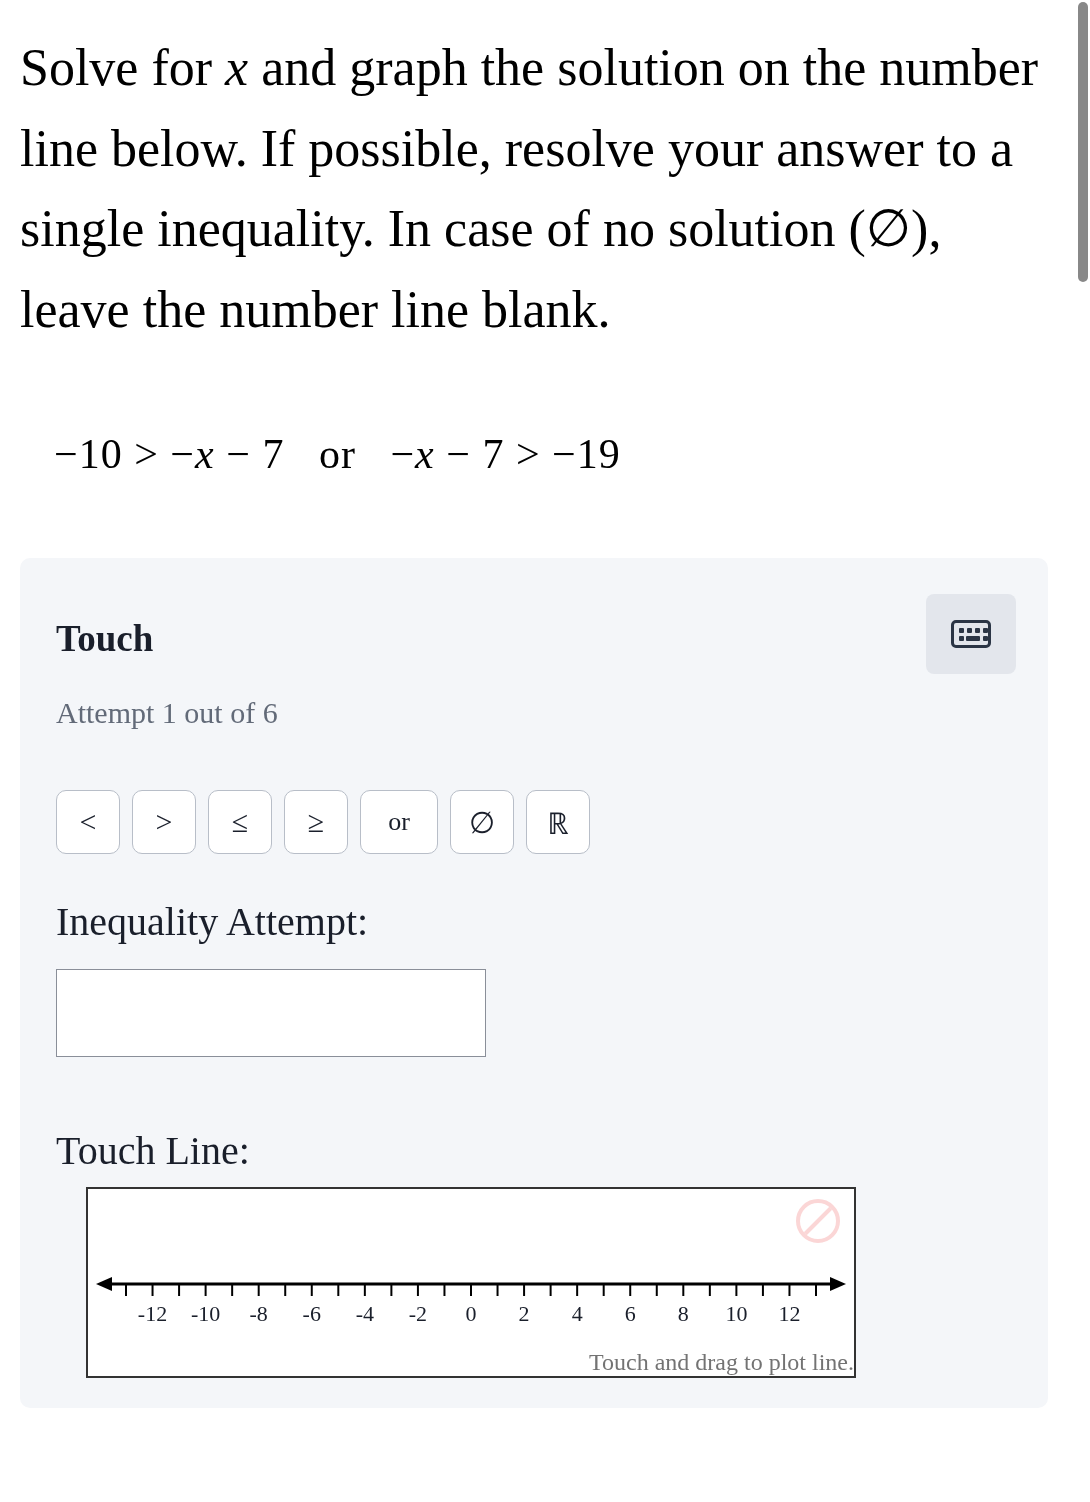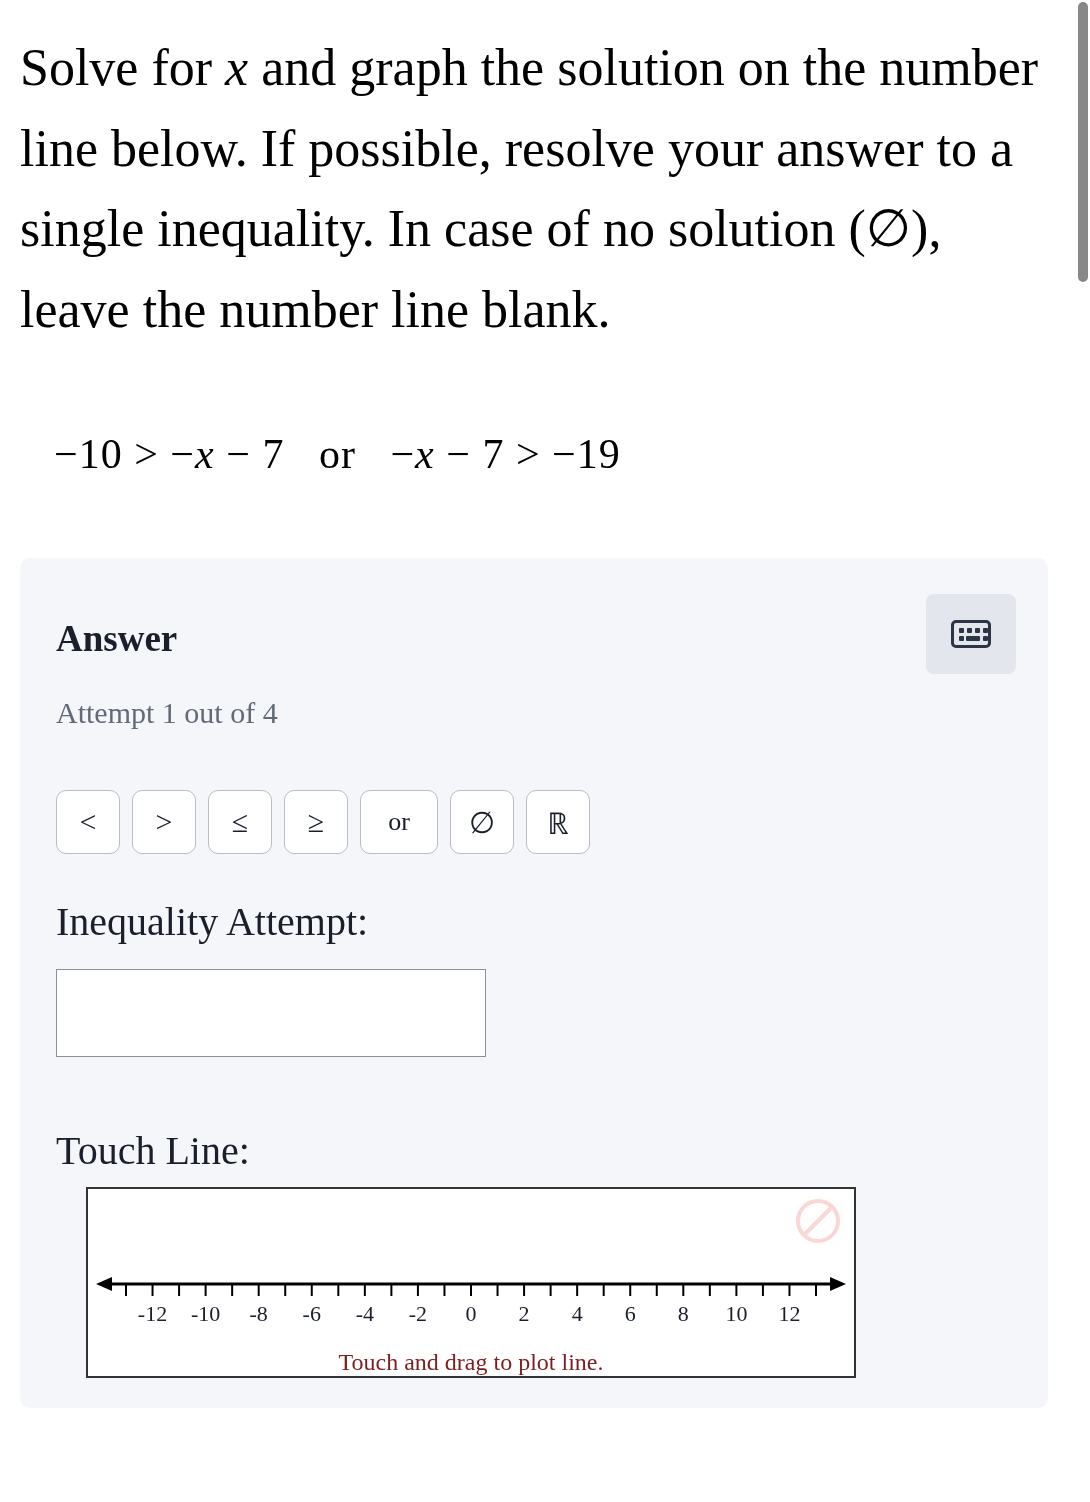--- a/index.html
+++ b/index.html
@@ -157,23 +157,23 @@
     position: absolute;
     width: 36px;
     height: 4px;
     background: #fbd6d6;
     top: 16px;
     left: 0;
     transform: rotate(-45deg);
   }
   .numline-svg { display: block; margin: 0 8px; }
   .nl-hint {
-    text-align: center;
+    text-align: right;
     font-size: 24px;
-    color: #7f1d1d;
+    color: #737373;
     font-family: Georgia, serif;
     padding: 10px 0 0 0;
   }
 </style>
 </head>
 <body>
 
 <div class="scrollbar"></div>
 
 <div class="content">
@@ -184,27 +184,27 @@
 
   <div class="math-expr">
     <span>−10 &gt; −</span><span class="mathit">x</span><span> − 7</span>
     &nbsp;&nbsp;<span style="font-style:normal">or</span>&nbsp;&nbsp;
     <span>−</span><span class="mathit">x</span><span> − 7 &gt; −19</span>
   </div>
 
   <div class="answer-panel">
 
     <div class="answer-header">
-      <div class="answer-title">Answer</div>
+      <div class="answer-title">Touch</div>
       <div class="kbd-btn">
         <div class="kbd-icon"></div>
       </div>
     </div>
 
-    <div class="attempt-text">Attempt 1 out of 4</div>
+    <div class="attempt-text">Attempt 1 out of 6</div>
 
     <div class="operator-row">
       <div class="op-btn">&lt;</div>
       <div class="op-btn">&gt;</div>
       <div class="op-btn">≤</div>
       <div class="op-btn">≥</div>
       <div class="op-btn or-btn">or</div>
       <div class="op-btn">∅</div>
       <div class="op-btn">
           <span style="font-family:Georgia;position:relative"><span>ℝ</span></span>

